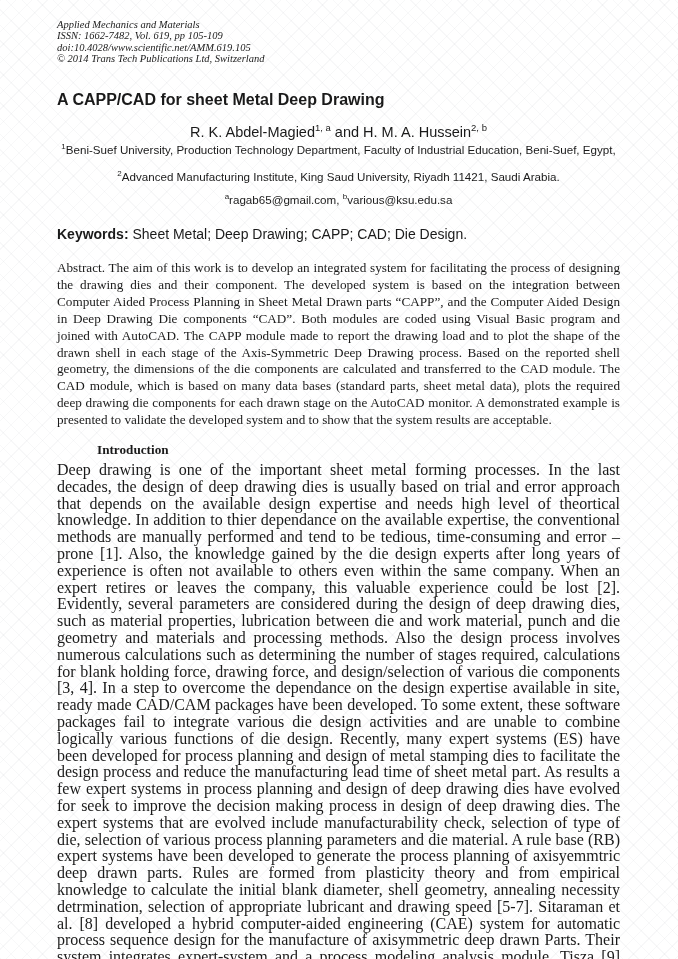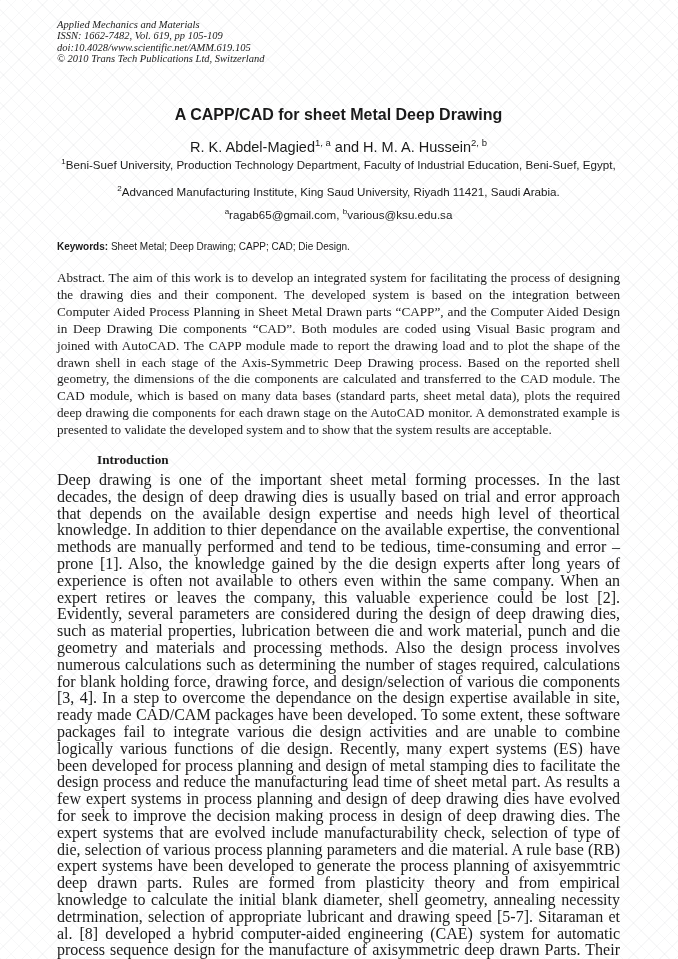--- a/index.html
+++ b/index.html
@@ -17,36 +17,36 @@
       repeating-linear-gradient(45deg,  rgba(110,115,130,0.05) 0 1px, transparent 1px 11px),
       repeating-linear-gradient(135deg, rgba(110,115,130,0.05) 0 1px, transparent 1px 11px);
     pointer-events:none;
   }
   .page { position:relative; padding:19px 58px 0 57px; }
 
   .hdr { display:flex; justify-content:space-between; font-style:italic;
          font-size:10.5px; line-height:11.4px; }
   .hdr-right { text-align:right; }
 
-  .title { text-align:center; font-family:"Liberation Sans", sans-serif;
-           font-weight:bold; font-size:16px; margin-top:41px; }
+  .title { font-family:"Liberation Sans", sans-serif;
+           font-weight:bold; font-size:16px; margin-top:26px; }
 
   .authors { text-align:center; font-family:"Liberation Sans", sans-serif;
              font-size:14.5px; margin-top:13px; }
   .authors sup { font-size:9.5px; }
 
   .aff { text-align:center; font-family:"Liberation Sans", sans-serif;
          font-size:11.6px; line-height:16.5px; }
   .aff sup, .emails sup { font-size:8px; }
   .aff1 { margin-top:0; }
   .aff2 { margin-top:7px; }
   .emails { text-align:center; font-family:"Liberation Sans", sans-serif;
             font-size:11.6px; margin-top:7px; }
 
-  .keywords { font-family:"Liberation Sans", sans-serif; font-size:10px;
+  .keywords { font-family:"Liberation Sans", sans-serif; font-size:14px;
               margin-top:20px; }
   .keywords .lbl { font-weight:bold; }
 
   .abstract { margin-top:18px; font-size:13.2px; line-height:16.9px;
               text-align:justify; }
   .abstract .lbl { font-weight:normal; }
 
   .sec-heading { margin-top:13px; font-size:13.2px; font-weight:bold;margin-left:40px; }
   .sec-body { margin-top:4px; font-size:16px; line-height:16.8px;
               text-align:justify; }
@@ -56,21 +56,21 @@
 
 <div class="watermark"></div>
 
 <div class="page">
 
   <div class="hdr">
     <div class="hdr-left">
       <div>Applied Mechanics and Materials</div>
       <div>ISSN: 1662-7482, Vol. 619, pp 105-109</div>
       <div>doi:10.4028/www.scientific.net/AMM.619.105</div>
-      <div>© 2010 Trans Tech Publications Ltd, Switzerland</div>
+      <div>© 2014 Trans Tech Publications Ltd, Switzerland</div>
     </div>
   </div>
 
   <h1 class="title">A CAPP/CAD for sheet Metal Deep Drawing</h1>
 
   <div class="authors"><span>R. K. Abdel-Magied</span><sup>1, a</sup><span> and </span><span>H. M. A. Hussein</span><sup>2, b</sup></div>
 
   <div class="aff aff1"><sup>1</sup><span>Beni-Suef University, Production Technology Department, Faculty of Industrial Education, Beni-Suef, Egypt,</span></div>
 
   <div class="aff aff2"><sup>2</sup><span>Advanced Manufacturing Institute, King Saud University, Riyadh 11421, Saudi Arabia.</span></div>

